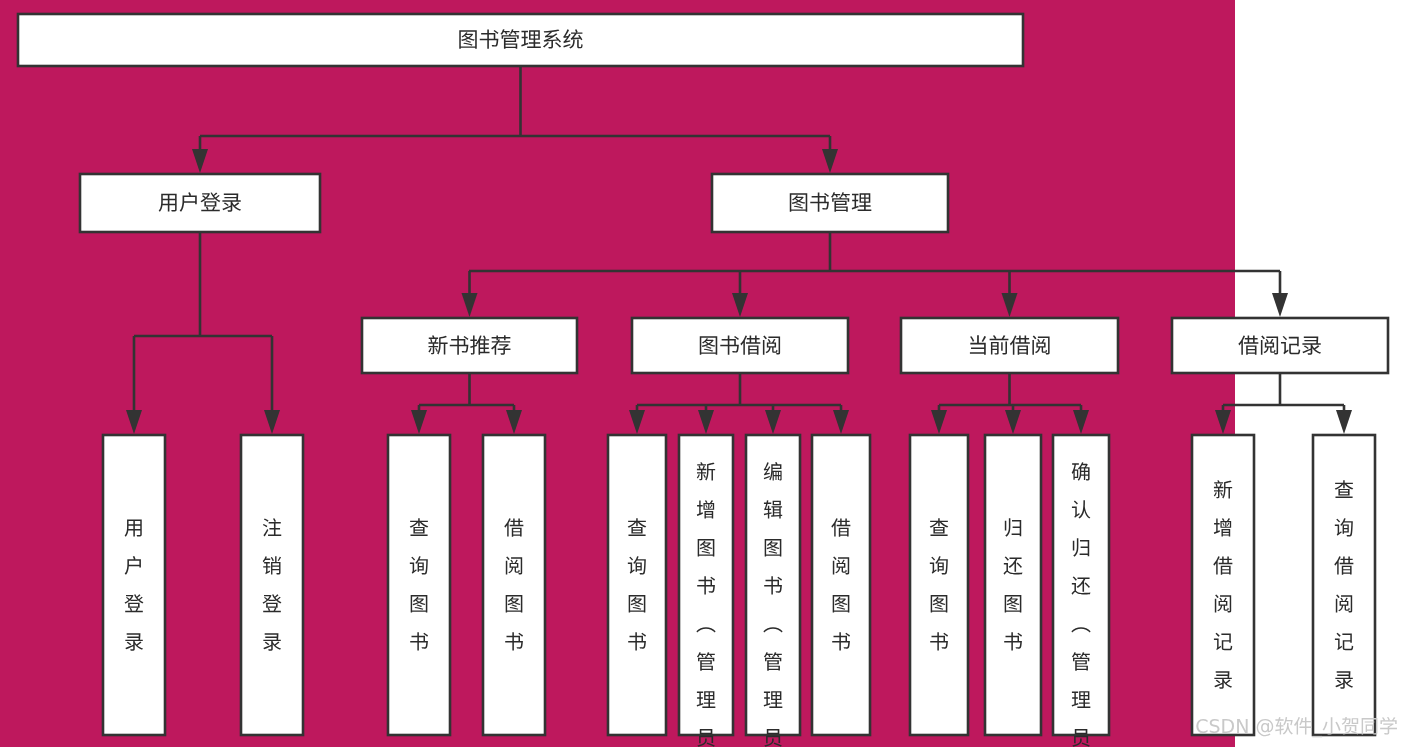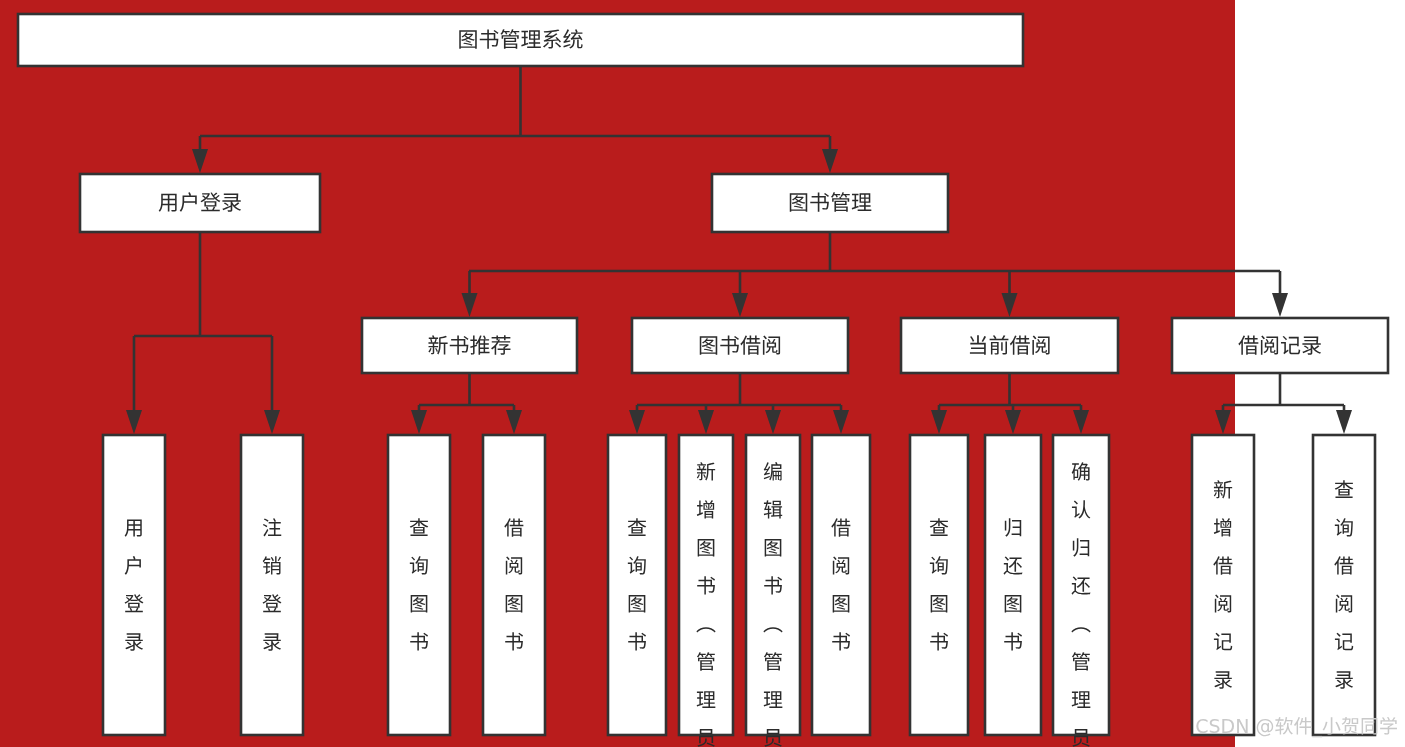--- a/index.html
+++ b/index.html
@@ -11,21 +11,21 @@
   body {
     width: 1405px;
     height: 747px;
     font-family: "DejaVu Sans", "Liberation Sans", sans-serif;
     overflow: hidden;
   }
   #diagram-root {
     position: relative;
     width: 1235px;
     height: 747px;
-    background: #b91c1c;
+    background: #be185d;
   }
   svg#flowchart {
     display: block;
     width: 1405px;
     height: 747px;
   }
   .node-box {
     fill: #ffffff;
     stroke: #333333;
     stroke-width: 2.6;

